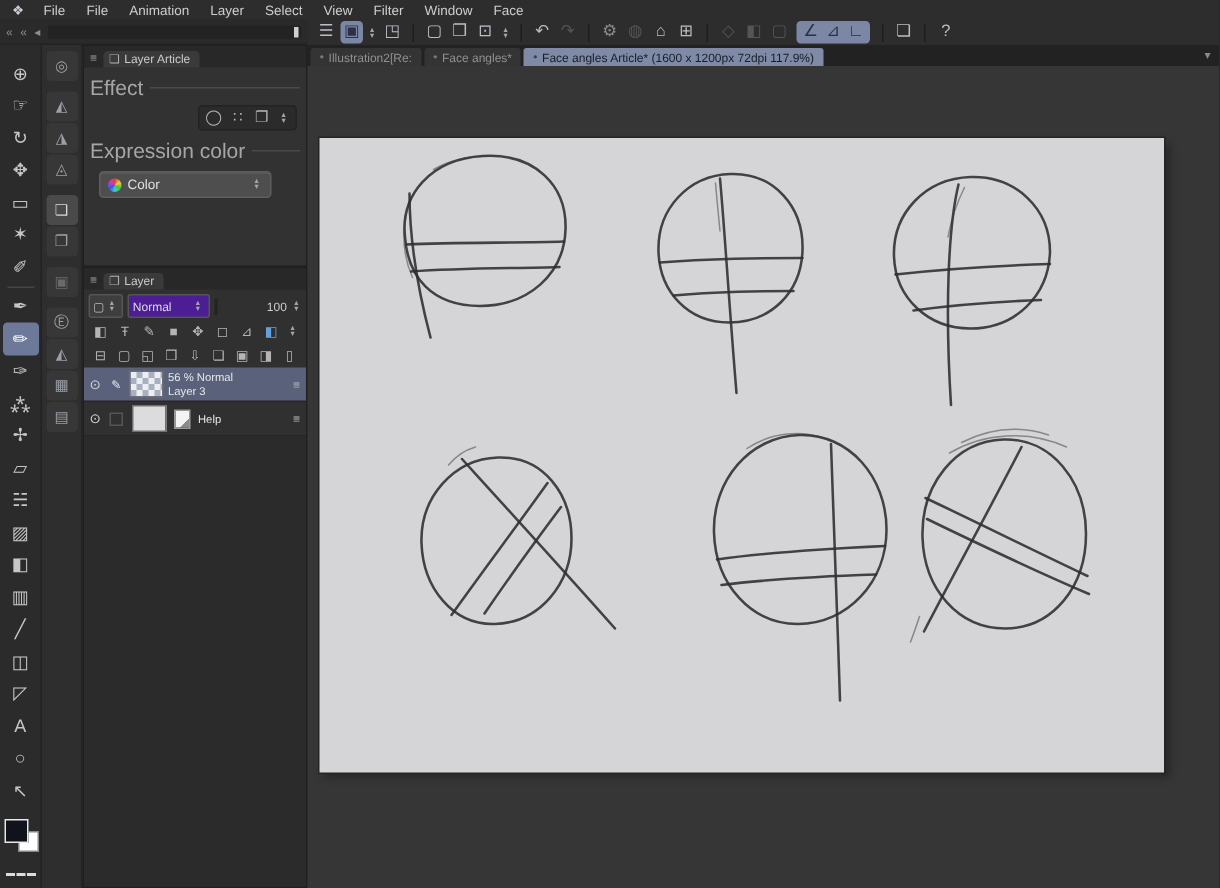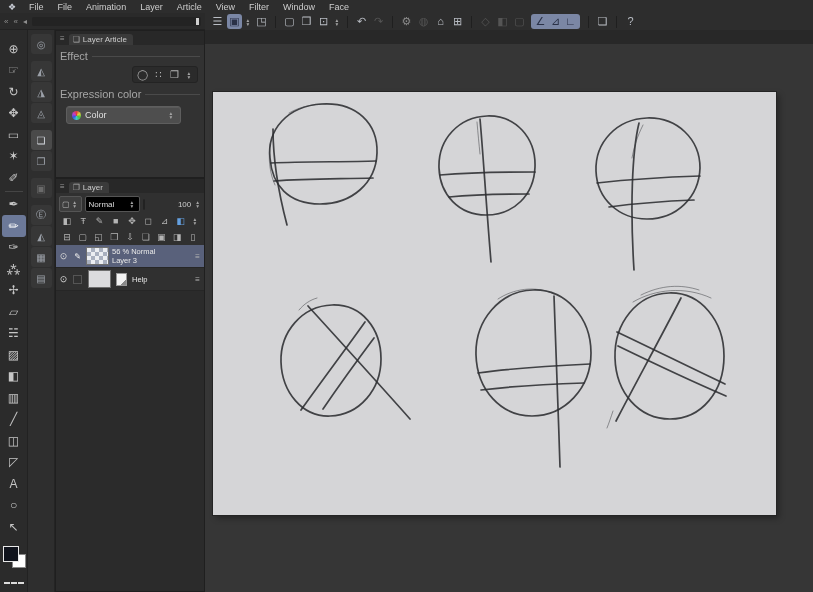--- a/index.html
+++ b/index.html
@@ -61,36 +61,36 @@
   
   .panel{position:absolute;left:55px;width:150px;background:#323232;border:1px solid #1f1f1f;
          box-sizing:border-box;display:flex;flex-direction:column;}
   #panel-lp{top:30px;height:148px;}
   #panel-layer{top:178px;height:414px;background:#303030;}
   .phead{height:14px;background:#282828;display:flex;align-items:flex-end;gap:4px;padding:0 4px;flex:none;}
   .pmenu{color:#9a9a9a;font-size:8px;margin-bottom:2px;}
   .ptab{background:#3a3a3a;border-radius:3px 3px 0 0;padding:1px 6px 1px 4px;font-size:8px;
         color:#cbcbcb;display:flex;gap:3px;align-items:center;white-space:nowrap;}
   .picon{font-size:8px;color:#b0b0b0;}
-  .sectionrow{display:flex;align-items:center;gap:4px;margin:5px 4px 2px;color:#a6a6a6;font-size:11px;}
+  .sectionrow{display:flex;align-items:center;gap:4px;margin:5px 4px 2px;color:#a6a6a6;font-size:14px;}
   .sectionrow::after{content:"";flex:1;height:1px;background:#4a4a4a;}
   .btngroup{margin:2px 6px 0 auto;background:#2b2b2b;border:1px solid #232323;border-radius:3px;
             display:flex;align-items:center;gap:5px;padding:2px 4px;}
   .btngroup .ic{width:11px;height:11px;font-size:10px;color:#b5b5b5;}
   .dropdown{height:16px;background:#4e4e4e;border:1px solid #5e5e5e;border-radius:3px;
             display:flex;align-items:center;padding:0 5px;gap:4px;font-size:9px;color:#e0e0e0;
             box-shadow:inset 0 1px rgba(255,255,255,.07);}
   #expr-dd{margin:4px 23px 0 10px;justify-content:flex-end;}
   .colorwheel{width:9px;height:9px;border-radius:50%;flex:none;
               background:conic-gradient(#e03c3c,#e0d23c,#47c23c,#3cc9c9,#3c55e0,#c43ccb,#e03c3c);}
   
   .lrow1{display:flex;align-items:center;gap:3px;padding:3px 3px 1px;}
   .chip{height:14px;background:#3e3e3e;border:1px solid #555;border-radius:2px;display:flex;
         align-items:center;justify-content:center;gap:1px;font-size:8px;color:#bbb;padding:0 2px;}
-  .blendsel{width:56px;height:14px;background:#000000;border:1px solid #555;border-radius:2px;
+  .blendsel{width:56px;height:14px;background:#4c1d95;border:1px solid #555;border-radius:2px;
             display:flex;align-items:center;justify-content:space-between;padding:0 3px;
             font-size:8px;color:#ddd;}
   .oslider{flex:1;height:9px;border-radius:2px;border:1px solid #222;
            background-image:linear-gradient(90deg,rgba(80,80,80,.15),#fff),
                             repeating-conic-gradient(#8d8d8d 0 25%,#cfcfcf 0 50%);
            background-size:100% 100%,6px 6px;}
   .onum{font-size:8px;color:#ccc;margin-left:30px;}
   .irow{display:flex;align-items:center;justify-content:space-between;padding:2px 5px;}
   .irow .ic{width:12px;height:12px;font-size:9px;color:#b5b5b5;}
   .irow .ic.accent{color:#64a0e0;}
@@ -122,21 +122,21 @@
 <body>
 
 <div id="app">
 
   <div id="menubar">
     <span class="logo">❖</span>
     <span class="mi">File</span>
     <span class="mi">File</span>
     <span class="mi">Animation</span>
     <span class="mi">Layer</span>
-    <span class="mi">Article</span>
+    <span class="mi">Select</span>
     <span class="mi">View</span>
     <span class="mi">Filter</span>
     <span class="mi">Window</span>
     <span class="mi">Face</span>
   </div>
 
   <div id="leftstrip">
     <span>«</span>
     <span>«</span>
     <span>◂</span>
@@ -177,20 +177,35 @@
       <span class="ic">∠</span>
       <span class="ic">⊿</span>
       <span class="ic">∟</span>
     </span>
     <span class="tdiv"></span>
     <span class="ic">❏</span>
     <span class="tdiv"></span>
     <span class="ic">?</span>
   </div>
 
+  <div id="tabbar">
+    <span class="tab">
+      <span class="dot">●</span>
+      <span>Illustration2[Re:</span>
+    </span>
+    <span class="tab">
+      <span class="dot">●</span>
+      <span>Face angles*</span>
+    </span>
+    <span class="tab active">
+      <span class="dot">●</span>
+      <span>Face angles Article* (1600 x 1200px 72dpi 117.9%)</span>
+    </span>
+    <span class="chev">▾</span>
+  </div>
 
   <div id="tools">
     <span class="tool">⊕</span>
     <span class="tool">☞</span>
     <span class="tool">↻</span>
     <span class="tool">✥</span>
     <span class="tool">▭</span>
     <span class="tool">✶</span>
     <span class="tool">✐</span>
     <span class="tooldiv"></span>

